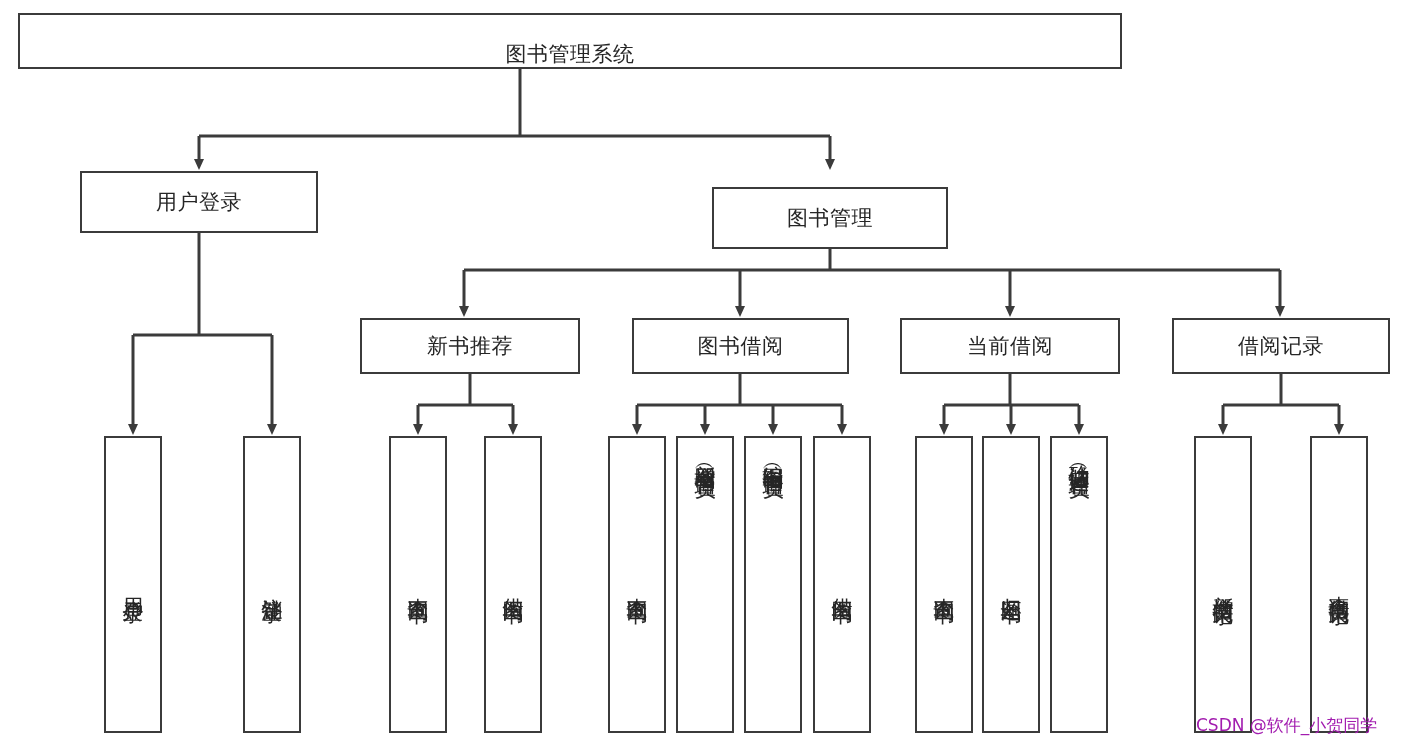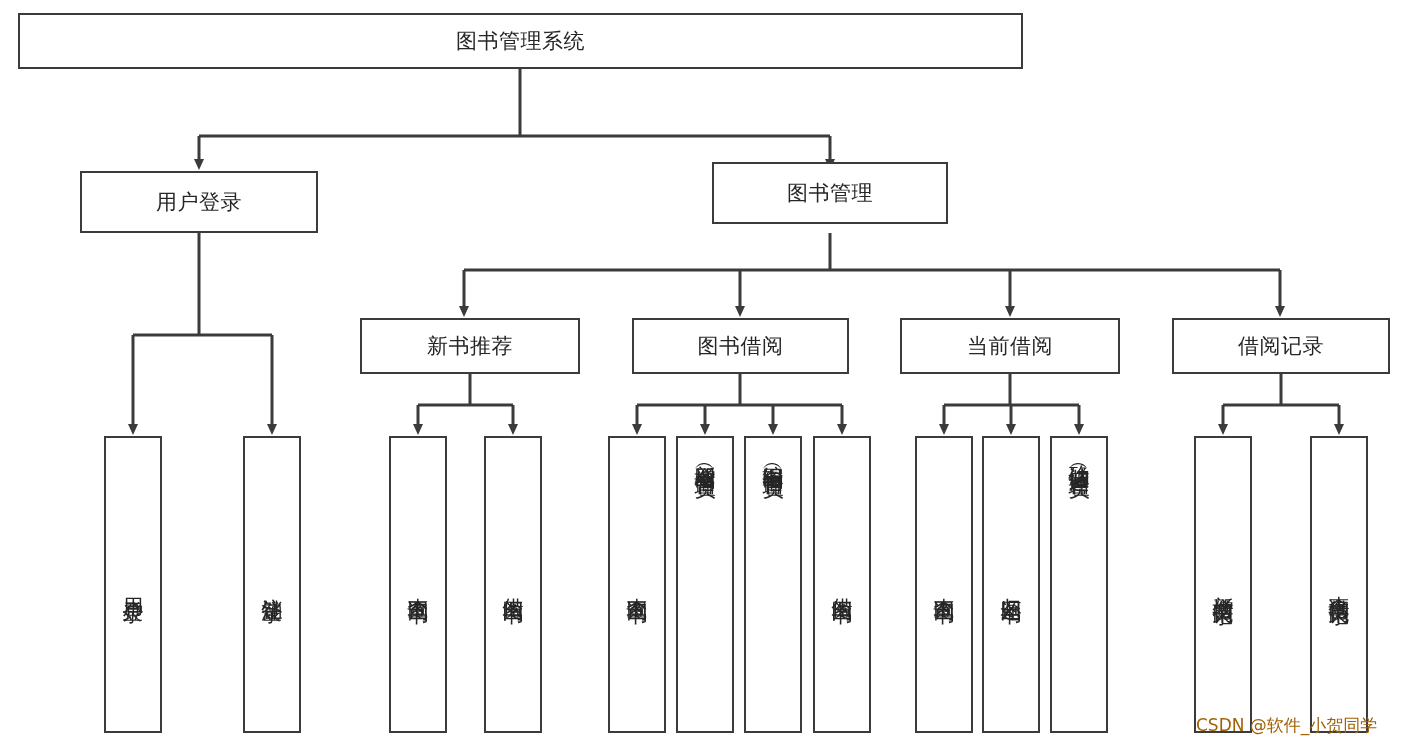--- a/index.html
+++ b/index.html
@@ -62,21 +62,21 @@
   }
   .node.vert.mid {
     align-items: center;
     padding-top: 0;
   }
   #watermark {
     position: absolute;
     left: 1196px;
     top: 714px;
     font-size: 17px;
-    color: #a16207;
+    color: #a21caf;
     white-space: nowrap;
     z-index: 5;
     font-family: "DejaVu Sans", "Liberation Sans", sans-serif;
   }
 </style>
 </head>
 <body>
 
 <div id="canvas">
 
@@ -116,28 +116,28 @@
         <path d="M944,405 L944,425" marker-end="url(#arrow)"></path>
         <path d="M1011,405 L1011,425" marker-end="url(#arrow)"></path>
         <path d="M1079,405 L1079,425" marker-end="url(#arrow)"></path>
         <path d="M1281,374 L1281,405"></path>
         <path d="M1223,405 L1339,405"></path>
         <path d="M1223,405 L1223,425" marker-end="url(#arrow)"></path>
         <path d="M1339,405 L1339,425" marker-end="url(#arrow)"></path>
       </g>
   </svg>
 
-  <div class="node horiz" style="left: 18px; top: 13px; width: 1005px; height: 56px;">
+  <div class="node horiz" style="left: 18px; top: 13px; width: 1104px; height: 56px; align-items: flex-end;">
     <span class="label">图书管理系统</span>
   </div>
 
   <div class="node horiz" style="left: 80px; top: 171px; width: 238px; height: 62px;">
     <span class="label">用户登录</span>
   </div>
-  <div class="node horiz" style="left: 712px; top: 162px; width: 236px; height: 62px;">
+  <div class="node horiz" style="left: 712px; top: 187px; width: 236px; height: 62px;">
     <span class="label">图书管理</span>
   </div>
 
   <div class="node horiz" style="left: 632px; top: 318px; width: 217px; height: 56px;">
     <span class="label">图书借阅</span>
   </div>
   <div class="node horiz" style="left: 360px; top: 318px; width: 220px; height: 56px;">
     <span class="label">新书推荐</span>
   </div>
   <div class="node horiz" style="left: 1172px; top: 318px; width: 218px; height: 56px;">

